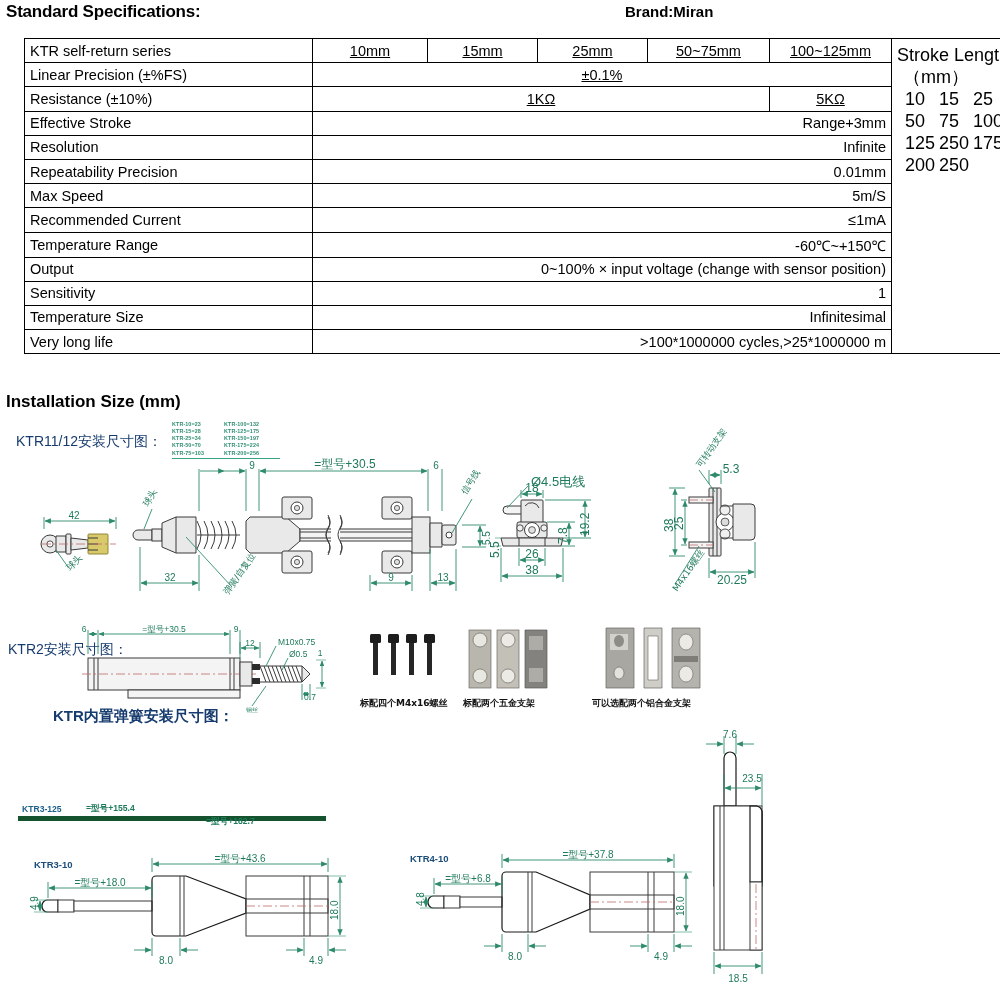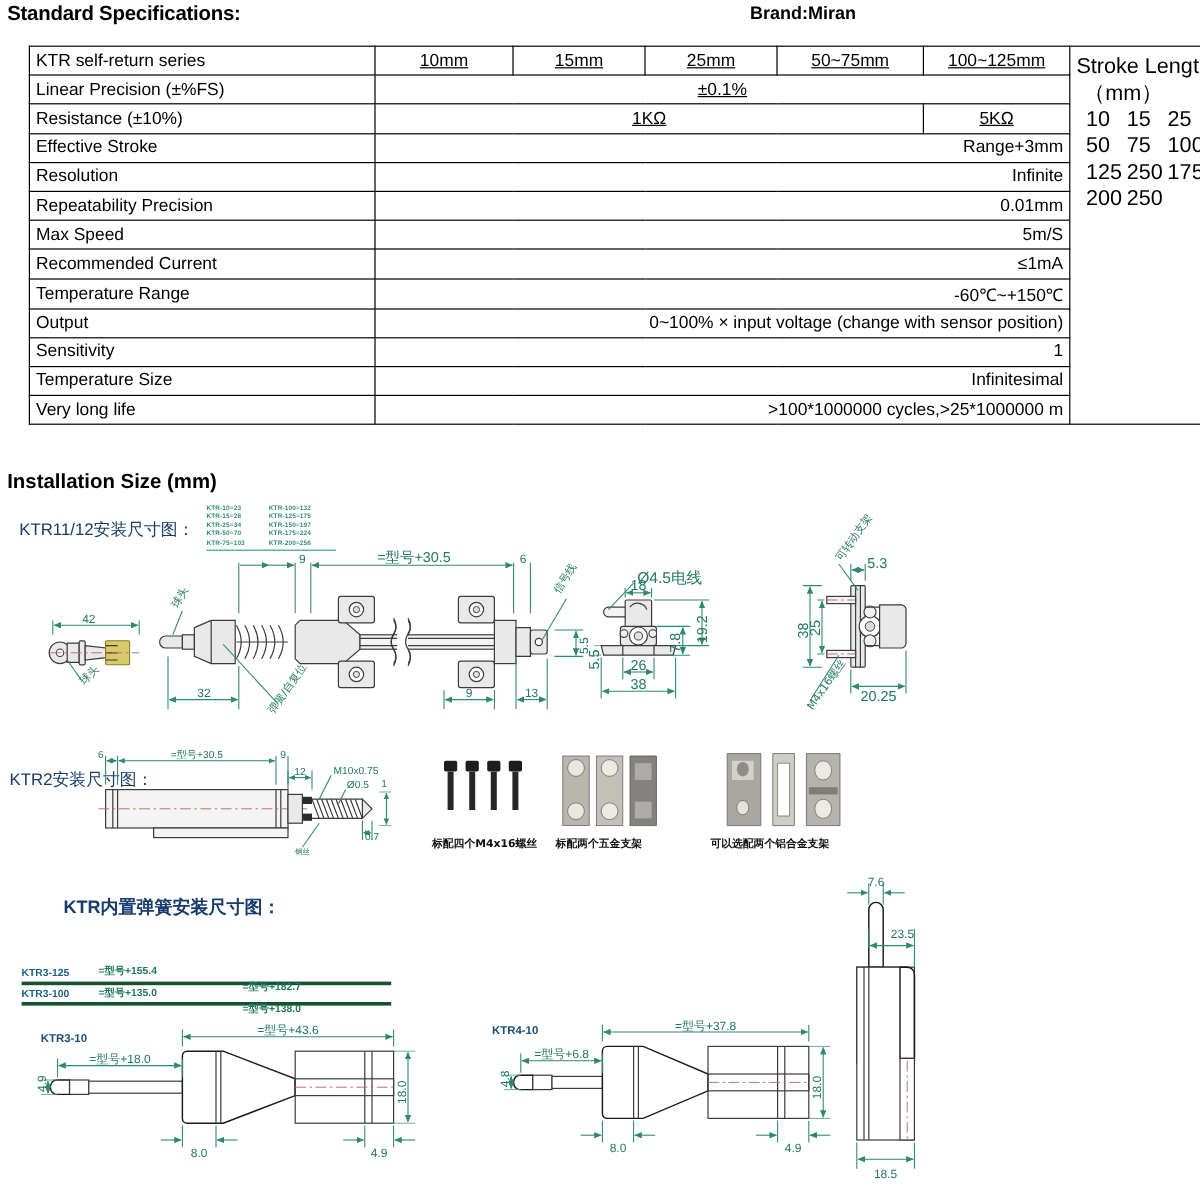--- a/index.html
+++ b/index.html
@@ -136,21 +136,22 @@
     width: 308px;
     font-family: "Liberation Sans", sans-serif;
     font-size: 8.6px;
     color: #1f7a5c;
     font-weight: bold;
   }
   .k3table .k3row {
     display: flex;
     align-items: center;
     height: 17.5px;
-    border-bottom: 3px solid #14532d;
+    border-bottom: 5px solid #14532d;
+    justify-content: flex-end;
   }
   .k3 .c1 { width: 64px; color: #1a5f8a; }
   .k3 .c2 { width: 120px; }
   .k3 .c3 { width: 120px; margin-top: 26px; }
 
   
   .acc-caption {
     position: absolute;
     font-family: "DejaVu Sans", sans-serif;
     font-size: 9px;
@@ -595,33 +596,28 @@
     <path d="M44,2 L62,2 L62,62 L44,62 z" fill="#cfcdc7" stroke="#65645f" stroke-width="0.7"></path>
     <path d="M48,10 L58,10 L58,54 L48,54 z" fill="#ffffff" stroke="#65645f" stroke-width="0.6"></path>
     <path d="M72,2 L100,2 L100,62 L72,62 z" fill="#b5b3ad" stroke="#65645f" stroke-width="0.7"></path>
     <ellipse cx="86" cy="16" rx="7" ry="8" fill="#eceae4" stroke="#65645f" stroke-width="0.6"></ellipse>
     <ellipse cx="86" cy="48" rx="7" ry="8" fill="#eceae4" stroke="#65645f" stroke-width="0.6"></ellipse>
     <rect x="74" y="30" width="24" height="6" fill="#7e7d78"></rect>
   </g>
 </svg>
 <div class="acc-caption" style="left:592px; top:697px;">可以选配两个铝合金支架</div>
 
-<div class="dwg-label big" style="left:53px; top:747px;">KTR内置弹簧安装尺寸图：</div>
+<div class="dwg-label big" style="left:53px; top:707px;">KTR内置弹簧安装尺寸图：</div>
 
 <div class="k3table k3">
   <div class="k3row">
     <span class="c1">KTR3-125</span>
     <span class="c2">=型号+155.4</span>
     <span class="c3">=型号+182.7</span>
   </div>
-  <div class="k3row">
-    <span class="c1">KTR3-100</span>
-    <span class="c2">=型号+135.0</span>
-    <span class="c3">=型号+138.0</span>
-  </div>
 </div>
 
 <svg class="dwg" style="left:8px; top:856px;" width="340" height="120" viewBox="0 0 340 120">
   <defs>
     <marker id="ar5" markerWidth="7" markerHeight="6" refX="6.5" refY="3" orient="auto">
       <path d="M0,0 L7,3 L0,6 z" fill="#2e8b6a"></path>
     </marker>
     <marker id="arl5" markerWidth="7" markerHeight="6" refX="0.5" refY="3" orient="auto">
       <path d="M7,0 L0,3 L7,6 z" fill="#2e8b6a"></path>
     </marker>

